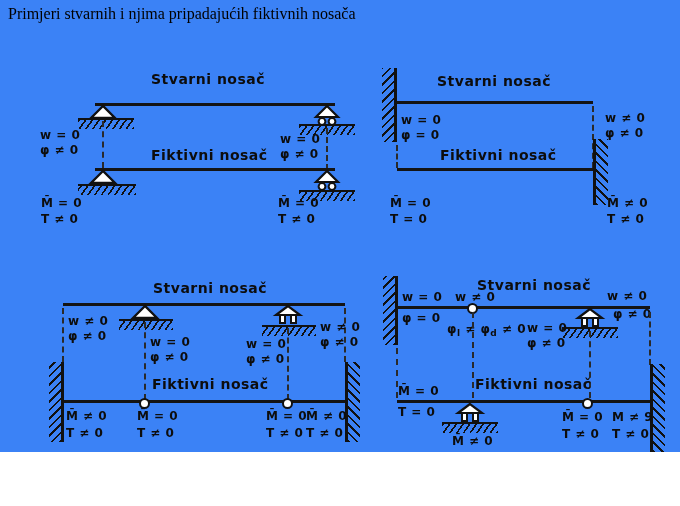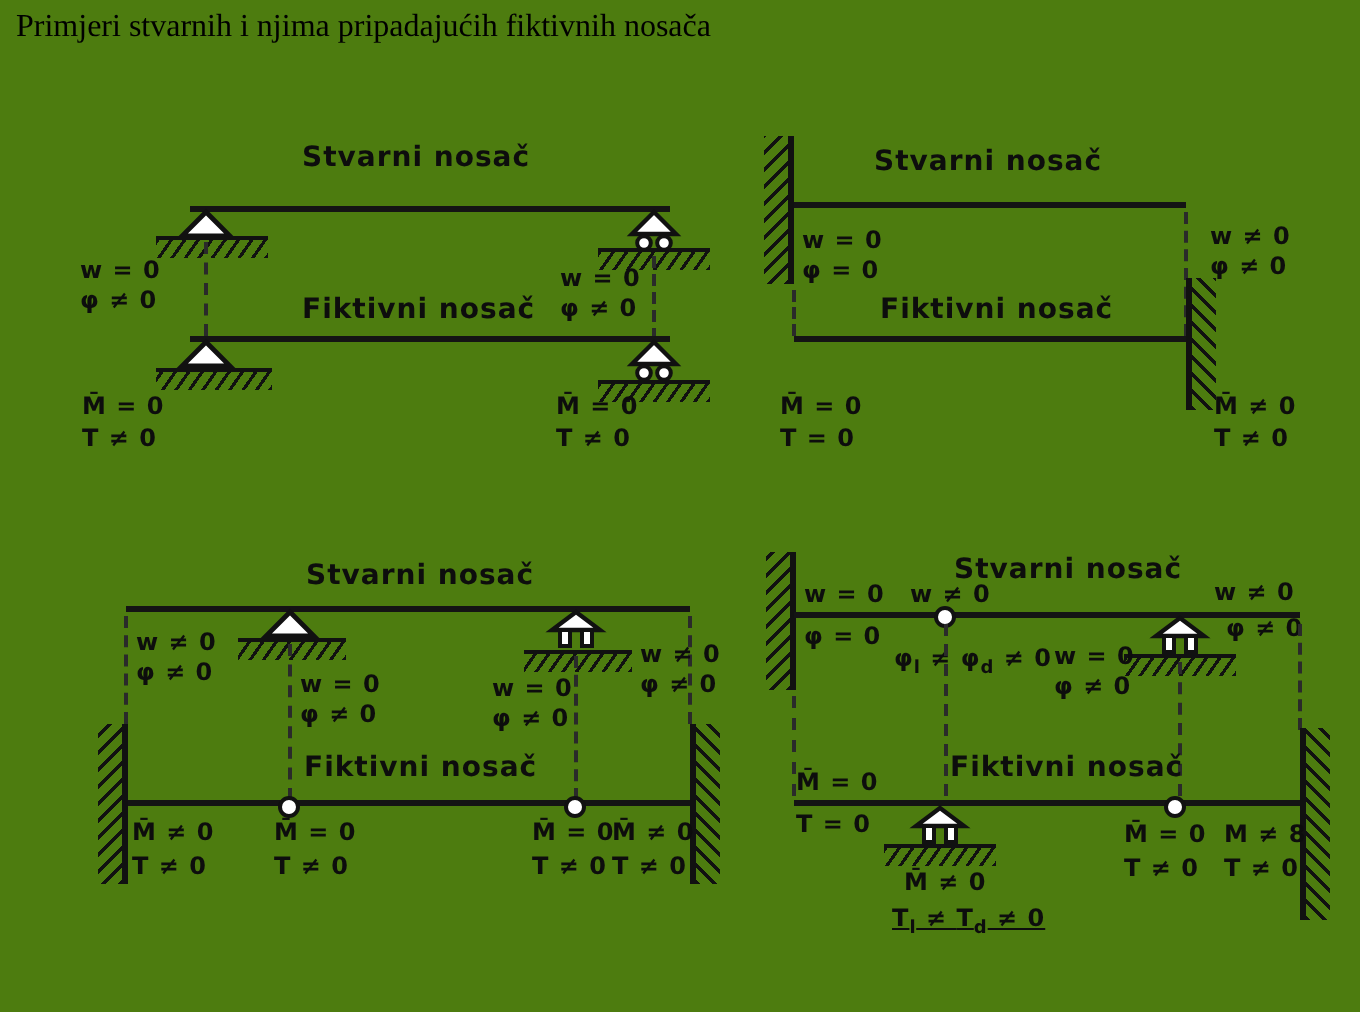--- a/index.html
+++ b/index.html
@@ -1,17 +1,17 @@
 <!DOCTYPE html>
 <html><head>
 <meta charset="utf-8">
 <style>
   html,body { margin:0; padding:0; background:#ffffff; }
   .stage {
-    position:relative; width:680px; height:506px; background:#4d7c0f;
+    position:relative; width:680px; height:452px; background:#3b82f6;
     font-family:"DejaVu Sans", sans-serif; color:#111;
   }
   .doc-title {
     position:absolute; left:8px; top:5px;
     font-family:"Liberation Serif", serif; font-size:16px; color:#000;
     white-space:nowrap;
   }
   .sec {
     position:absolute; font-size:14px; font-weight:bold; letter-spacing:0.5px;
     white-space:nowrap; color:#0d0d0d;
@@ -170,16 +170,16 @@
   </svg>
   <div class="ground" style="left:442px;top:422px;width:56px;"></div>
   <div class="hinge" style="left:582px;top:398px;"></div>
   <div class="wall-r" style="left:650px;top:364px;height:96px;"></div>
   <div class="cond" style="left:398px;top:385px;">M̄ = 0</div>
   <div class="cond" style="left:398px;top:406px;">T = 0</div>
   <div class="cond" style="left:452px;top:435px;">M̄ ≠ 0</div>
   <div class="cond" style="left:446px;top:453px;text-decoration:underline;"><span>T</span><sub>l</sub><span> ≠ </span><span>T</span><sub>d</sub><span> ≠ 0</span></div>
   <div class="cond" style="left:562px;top:411px;">M̄ = 0</div>
   <div class="cond" style="left:562px;top:428px;">T ≠ 0</div>
-  <div class="cond" style="left:612px;top:411px;">M ≠ 8</div>
+  <div class="cond" style="left:612px;top:411px;">M ≠ 9</div>
   <div class="cond" style="left:612px;top:428px;">T ≠ 0</div>
 
 </div>
 
 </body></html>

